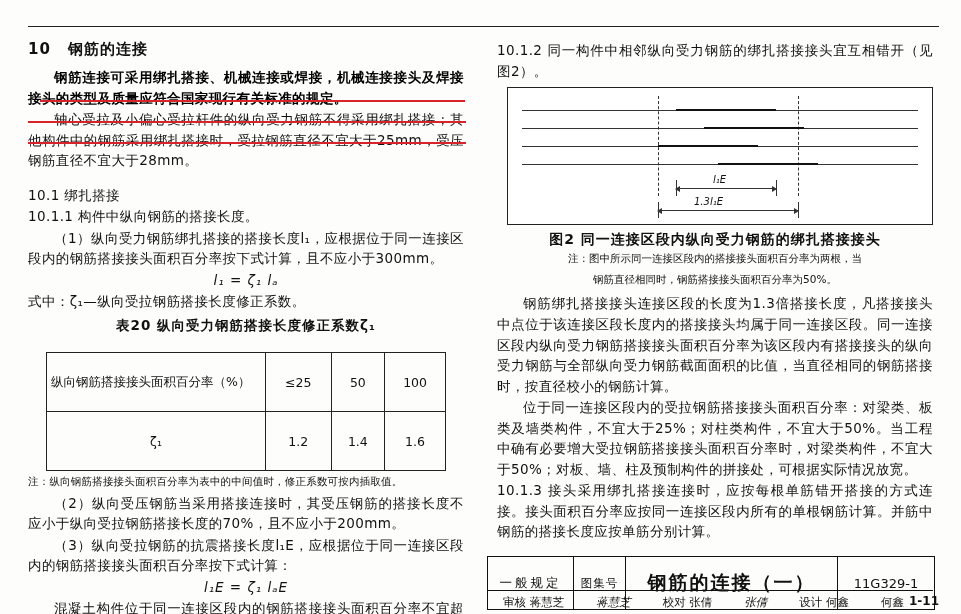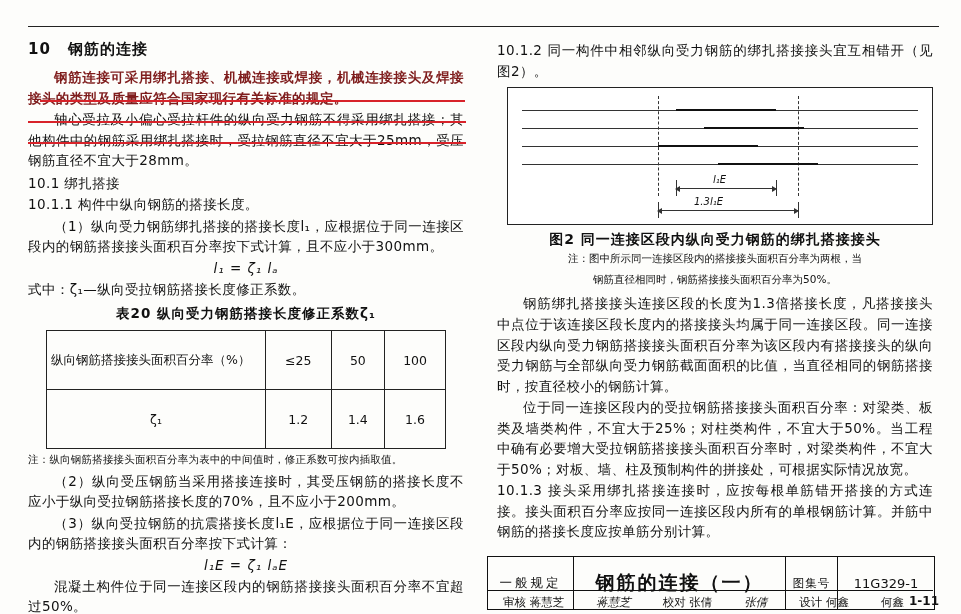--- a/index.html
+++ b/index.html
@@ -33,32 +33,32 @@
   }
   h2.sec .num{display:inline-block;width:40px;}
   p{
     font-size:13.5px;line-height:1.52;margin:0 0 1px 0;
     text-align:justify;letter-spacing:0.4px;
   }
   .ind1{text-indent:0;}
   .ind2{text-indent:26px;}
   .hl{
     position:relative;
-    color:#7f1d1d;font-weight:bold;
+    color:#000000;font-weight:bold;
   }
   .redline{
     position:absolute;
     height:2px;background:#d8232a;
   }
   .formula{
     text-align:center;font-style:italic;font-size:13.5px;
     margin:3px 0 3px 0;letter-spacing:1px;
   }
   .tbl-title{
-    text-align:center;font-size:13.5px;font-weight:bold;margin:6px 0 7px 0;
+    text-align:center;font-size:13.5px;font-weight:bold;margin:6px 0 17px 0;
     letter-spacing:1px;
   }
   table.t20{
     border-collapse:collapse;width:400px;margin:0 auto;
     font-size:12.5px;
   }
   table.t20 td{
     border:1px solid #222;padding:19px 4px;text-align:center;height:20px;
   }
   table.t20 td.lbl{text-align:left;padding-left:4px;width:210px;}
@@ -124,21 +124,21 @@
       </h2>
 
       <p class="ind2 hl" style="font-weight:bold;">钢筋连接可采用绑扎搭接、机械连接或焊接，机械连接接头及焊接接头的类型及质量应符合国家现行有关标准的规定。</p>
       <div class="redline" style="left:12px;top:66px;width:425px;"></div>
       <div class="redline" style="left:0px;top:87px;width:290px;"></div>
       <div class="redline" style="left:288px;top:87px;width:150px;"></div>
       <div class="redline" style="left:0px;top:108px;width:438px;"></div>
 
       <p class="ind2">轴心受拉及小偏心受拉杆件的纵向受力钢筋不得采用绑扎搭接；其他构件中的钢筋采用绑扎搭接时，受拉钢筋直径不宜大于25mm，受压钢筋直径不宜大于28mm。</p>
 
-      <p class="ind1" style="margin-top:2px;">10.1  绑扎搭接</p>
+      <p class="ind1" style="margin-top:14px;">10.1  绑扎搭接</p>
       <p class="ind1">10.1.1  构件中纵向钢筋的搭接长度。</p>
       <p class="ind2">（1）纵向受力钢筋绑扎搭接的搭接长度l₁，应根据位于同一连接区段内的钢筋搭接接头面积百分率按下式计算，且不应小于300mm。</p>
       <div class="formula">l₁ = ζ₁ lₐ</div>
       <p class="ind1">式中：ζ₁—纵向受拉钢筋搭接长度修正系数。</p>
 
       <div class="tbl-title">表20   纵向受力钢筋搭接长度修正系数ζ₁</div>
       <table class="t20">
         <tbody>
             <tr>
           <td class="lbl">纵向钢筋搭接接头面积百分率（%）</td>
@@ -196,22 +196,22 @@
       <div class="fig-note">钢筋直径相同时，钢筋搭接接头面积百分率为50%。</div>
 
       <p class="ind2">钢筋绑扎搭接接头连接区段的长度为1.3倍搭接长度，凡搭接接头中点位于该连接区段长度内的搭接接头均属于同一连接区段。同一连接区段内纵向受力钢筋搭接接头面积百分率为该区段内有搭接接头的纵向受力钢筋与全部纵向受力钢筋截面面积的比值，当直径相同的钢筋搭接时，按直径校小的钢筋计算。</p>
       <p class="ind2">位于同一连接区段内的受拉钢筋搭接接头面积百分率：对梁类、板类及墙类构件，不宜大于25%；对柱类构件，不宜大于50%。当工程中确有必要增大受拉钢筋搭接接头面积百分率时，对梁类构件，不宜大于50%；对板、墙、柱及预制构件的拼接处，可根据实际情况放宽。</p>
       <p class="ind1">10.1.3  接头采用绑扎搭接连接时，应按每根单筋错开搭接的方式连接。接头面积百分率应按同一连接区段内所有的单根钢筋计算。并筋中钢筋的搭接长度应按单筋分别计算。</p>
     </div>
   </div>
 
   <div class="titleblock">
     <div class="tb-cell tb-c1">一般规定</div>
+    <div class="tb-cell tb-c3">图集号</div>
     <div class="tb-cell tb-c2">钢筋的连接（一）</div>
-    <div class="tb-cell tb-c3">图集号</div>
     <div class="tb-c4">11G329-1</div>
   </div>
 
   <div class="signrow">
     <div>审核 蒋慧芝</div>
     <div style="font-style:italic;">蒋慧芝</div>
     <div>校对 张倩</div>
     <div style="font-style:italic;">张倩</div>
     <div>设计 何鑫</div>
     <div style="">何鑫</div>

